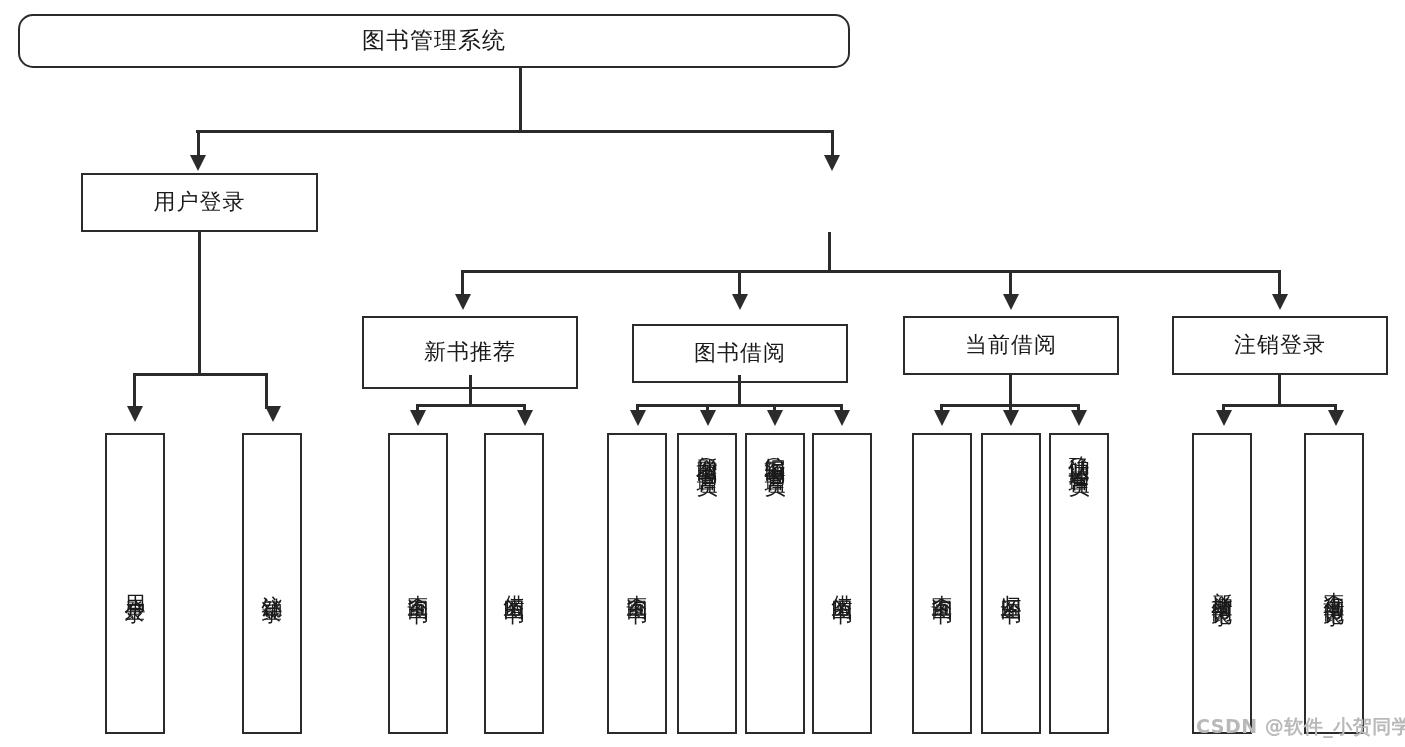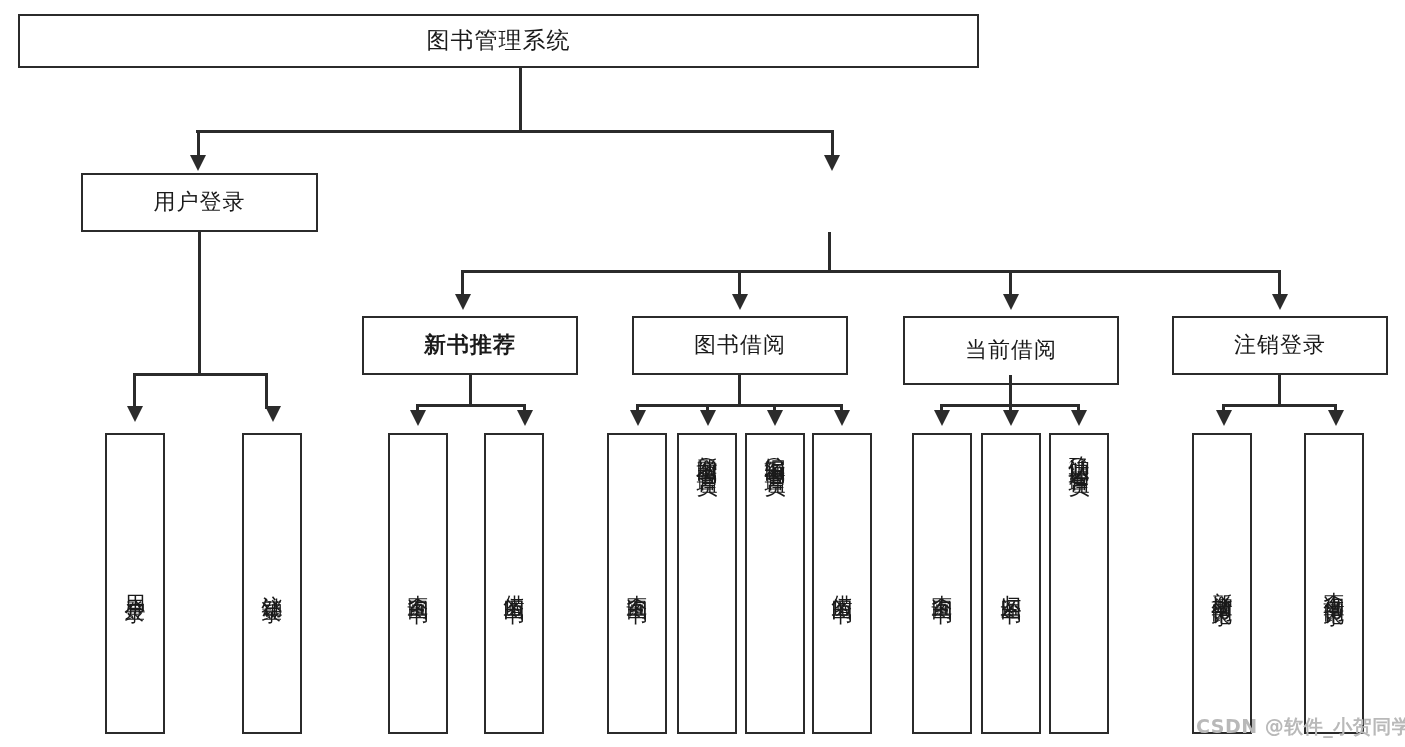--- a/index.html
+++ b/index.html
@@ -74,21 +74,21 @@
     white-space: nowrap;
     letter-spacing: 0.5px;
     font-weight: bold;
   }
 </style>
 </head>
 <body>
 
 <div id="canvas">
 
-  <div class="node horiz root" style="left:18px; top:14px; width:961px; height:54px;">图书管理系统</div>
+  <div class="node horiz root" style="left:18px; top:14px; width:832px; height:54px;border-radius:15px;">图书管理系统</div>
 
   <div class="edge v" style="left:519px; top:68px; width:3px; height:62px;"></div>
 
   <div class="edge h" style="left:196px; top:130px; width:638px; height:3px;"></div>
 
   <div class="edge v" style="left:197px; top:130px; width:3px; height:28px;"></div>
   <div class="arrow" style="left:190px; top:155px;"></div>
 
   <div class="edge v" style="left:831px; top:130px; width:3px; height:28px;"></div>
   <div class="arrow" style="left:824px; top:155px;"></div>
@@ -107,25 +107,25 @@
   <div class="edge h" style="left:461px; top:270px; width:820px; height:3px;"></div>
   <div class="edge v" style="left:461px; top:270px; width:3px; height:28px;"></div>
   <div class="arrow" style="left:455px; top:294px;"></div>
   <div class="edge v" style="left:738px; top:270px; width:3px; height:28px;"></div>
   <div class="arrow" style="left:732px; top:294px;"></div>
   <div class="edge v" style="left:1009px; top:270px; width:3px; height:28px;"></div>
   <div class="arrow" style="left:1003px; top:294px;"></div>
   <div class="edge v" style="left:1278px; top:270px; width:3px; height:28px;"></div>
   <div class="arrow" style="left:1272px; top:294px;"></div>
 
-  <div class="node horiz" style="left:362px; top:316px; width:216px; height:59px;font-weight:bold;">新书推荐</div>
+  <div class="node horiz" style="left:362px; top:316px; width:216px; height:73px;">新书推荐</div>
 
-  <div class="node horiz" style="left:632px; top:316px; width:216px; height:59px;">图书借阅</div>
+  <div class="node horiz" style="left:632px; top:324px; width:216px; height:59px;">图书借阅</div>
 
-  <div class="node horiz" style="left:903px; top:316px; width:216px; height:69px;">当前借阅</div>
+  <div class="node horiz" style="left:903px; top:316px; width:216px; height:59px;">当前借阅</div>
 
   <div class="node horiz" style="left:1172px; top:316px; width:216px; height:59px;">注销登录</div>
 
   <div class="edge v" style="left:469px; top:375px; width:3px; height:31px;"></div>
   <div class="edge h" style="left:416px; top:404px; width:110px; height:3px;"></div>
   <div class="edge v" style="left:416px; top:404px; width:3px; height:10px;"></div>
   <div class="arrow" style="left:410px; top:410px;"></div>
   <div class="edge v" style="left:523px; top:404px; width:3px; height:10px;"></div>
   <div class="arrow" style="left:517px; top:410px;"></div>
 

